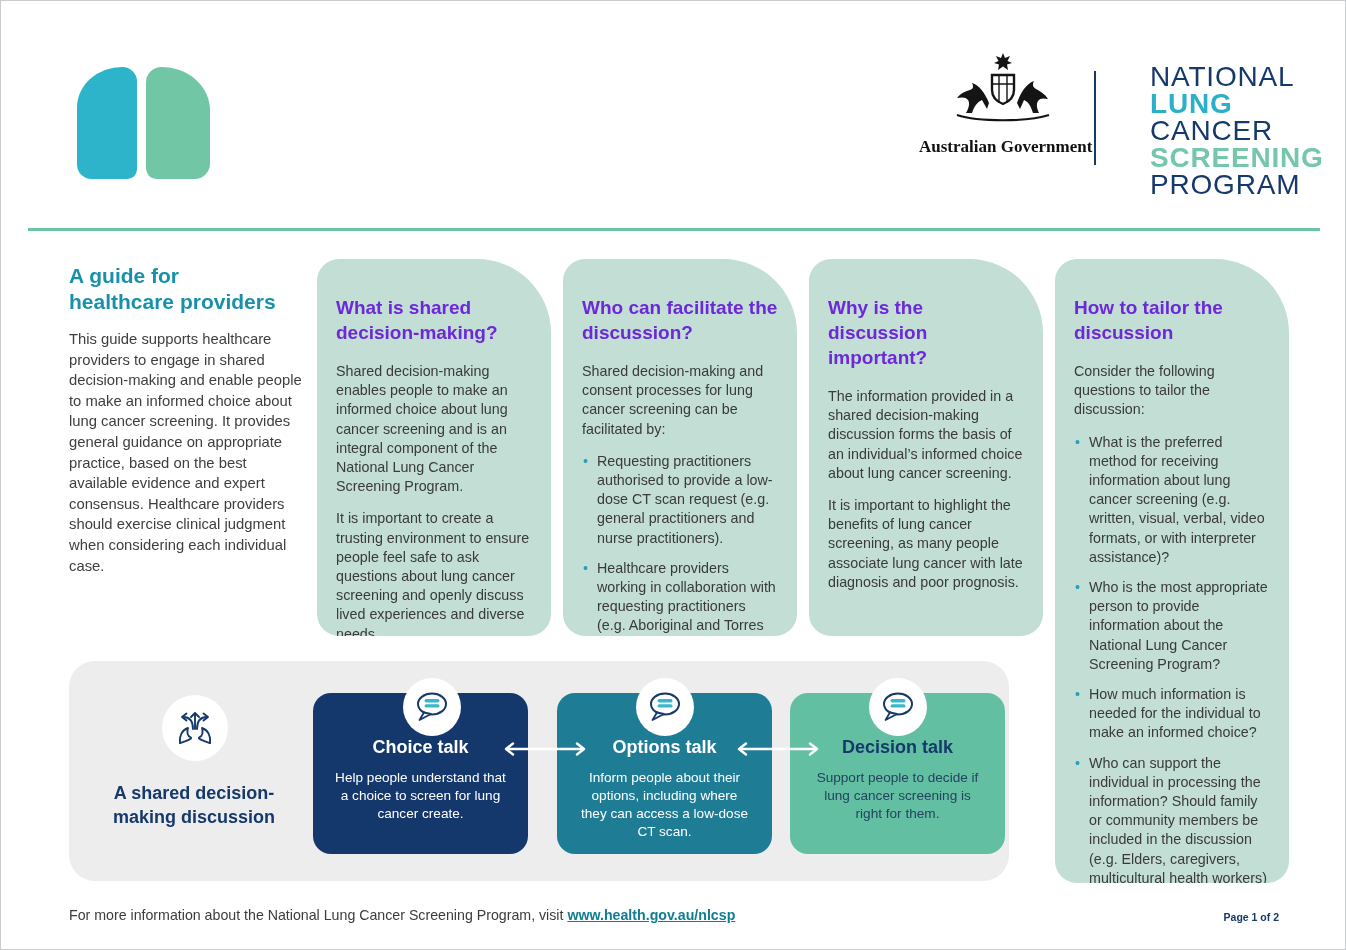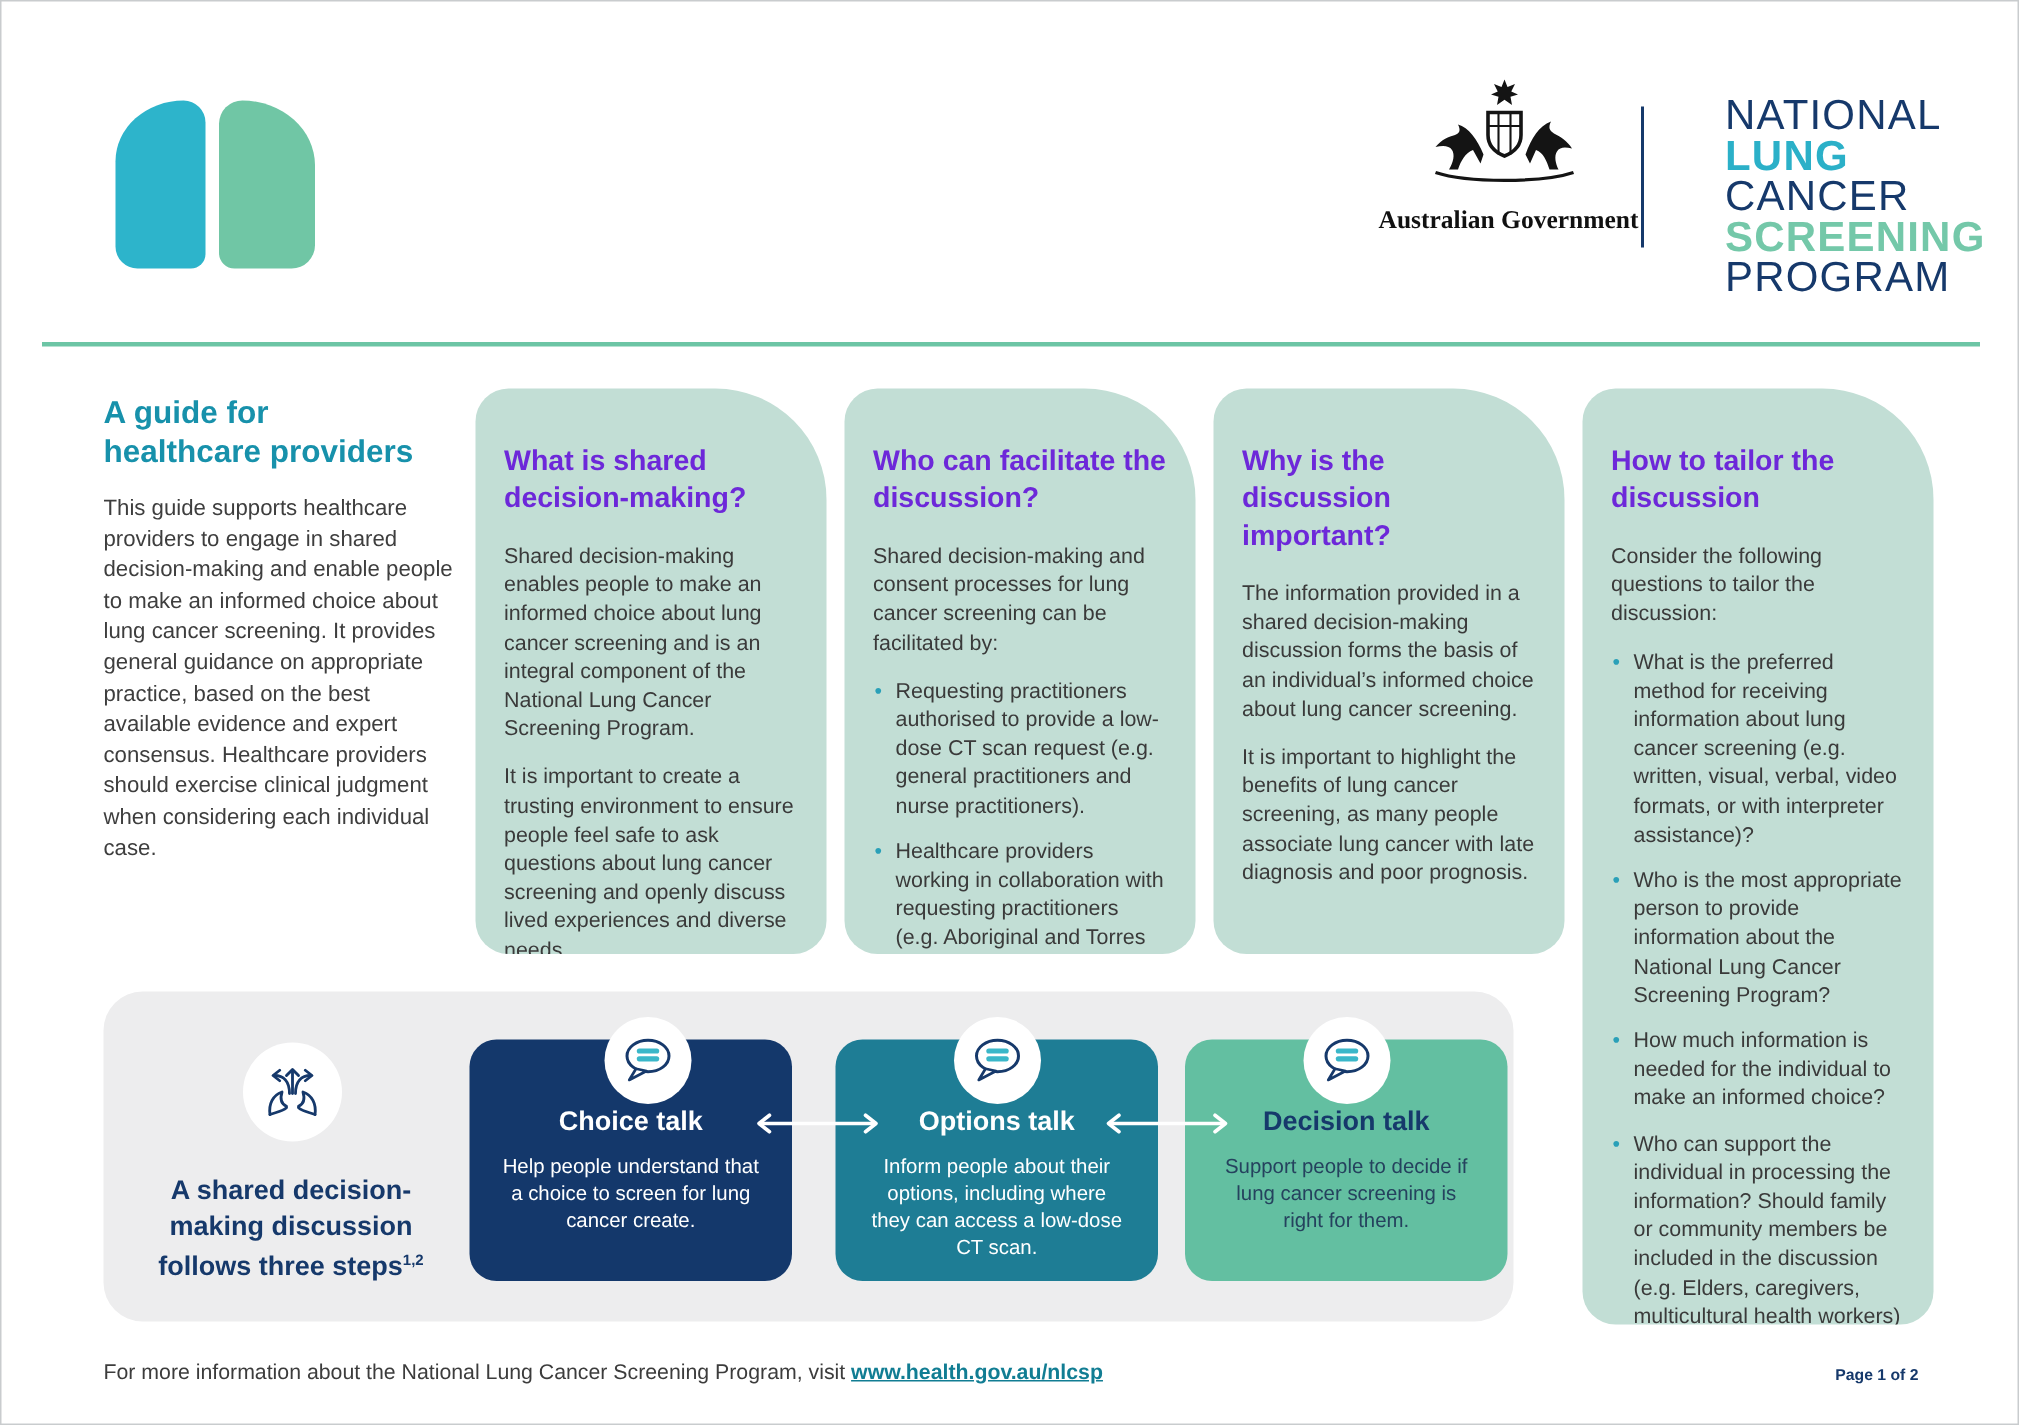--- a/index.html
+++ b/index.html
@@ -175,21 +175,20 @@
         <path d="M6,36 C5,29 8,23 14,21 C12.5,26 13.5,29 17,30.5"></path>
         <path d="M6,36 C10,34.5 14,34 17,31.5"></path>
         <path d="M36,36 C37,29 34,23 28,21 C29.5,26 28.5,29 25,30.5"></path>
         <path d="M36,36 C32,34.5 28,34 25,31.5"></path>
       </svg>
     </div>
 
     <div class="steps-label">
       <div>A shared decision-</div>
       <div>making discussion</div>
-      <div><span>follows three steps</span><sup>1,2</sup></div>
     </div>
 
     <div class="bubble-circle bc-1">
       <svg width="36" height="32" viewBox="0 0 36 32">
         <ellipse cx="18" cy="13" rx="14" ry="10.5" fill="#fff" stroke="#16396b" stroke-width="2"></ellipse>
         <polygon points="10,21.5 5.5,29 17,23" fill="#fff" stroke="#16396b" stroke-width="1.8" stroke-linejoin="round"></polygon>
         <rect x="10.5" y="8" width="15" height="3.4" rx="1.7" fill="#3ab7c9"></rect>
         <rect x="10.5" y="13.2" width="15" height="3.4" rx="1.7" fill="#3ab7c9"></rect>
       </svg>
     </div>

